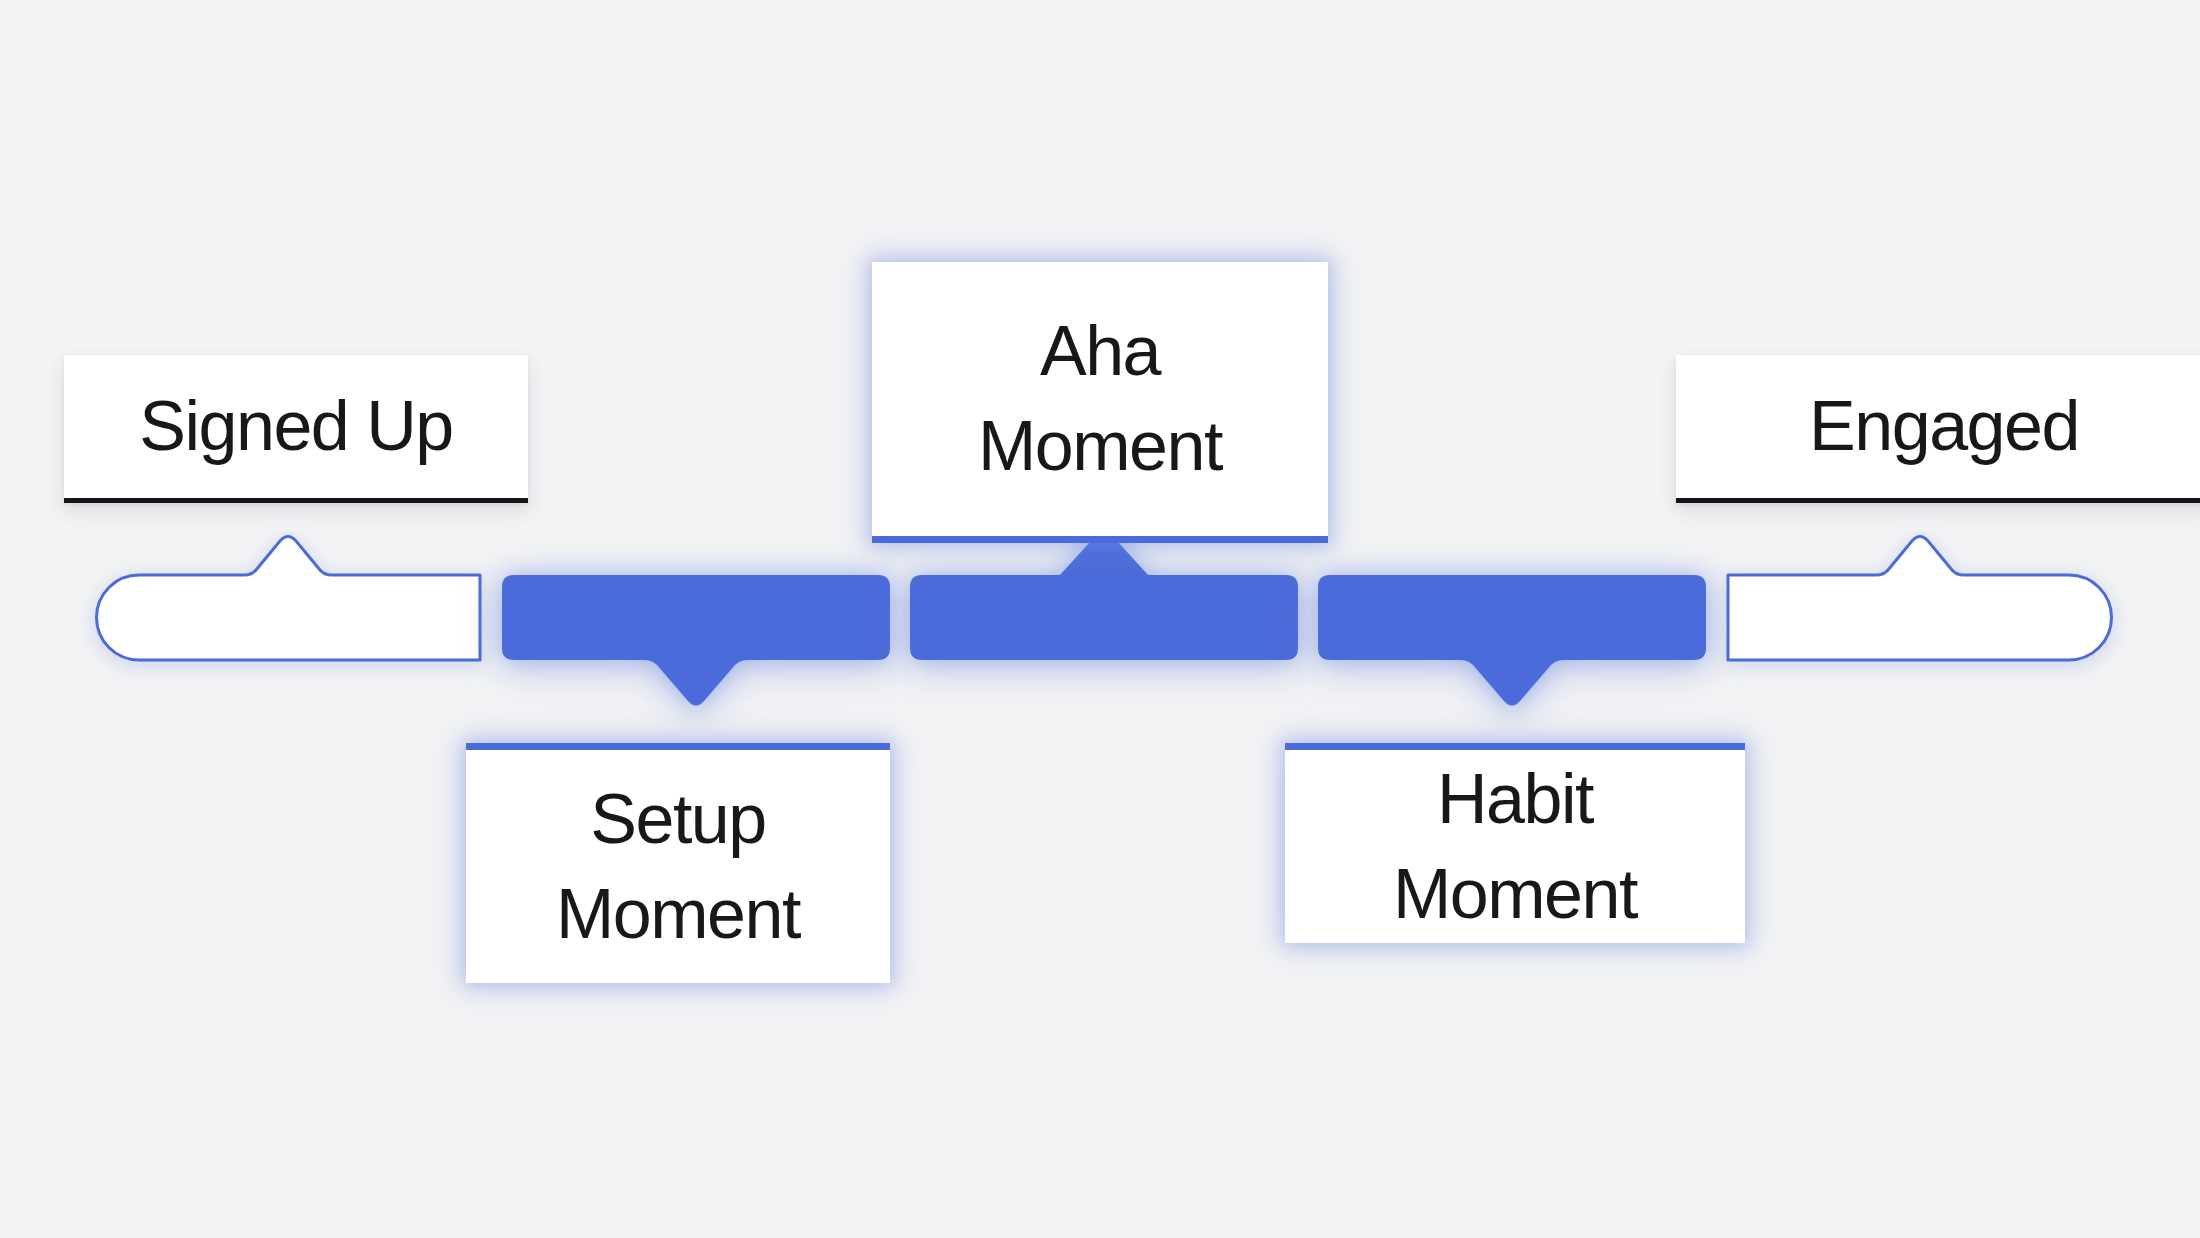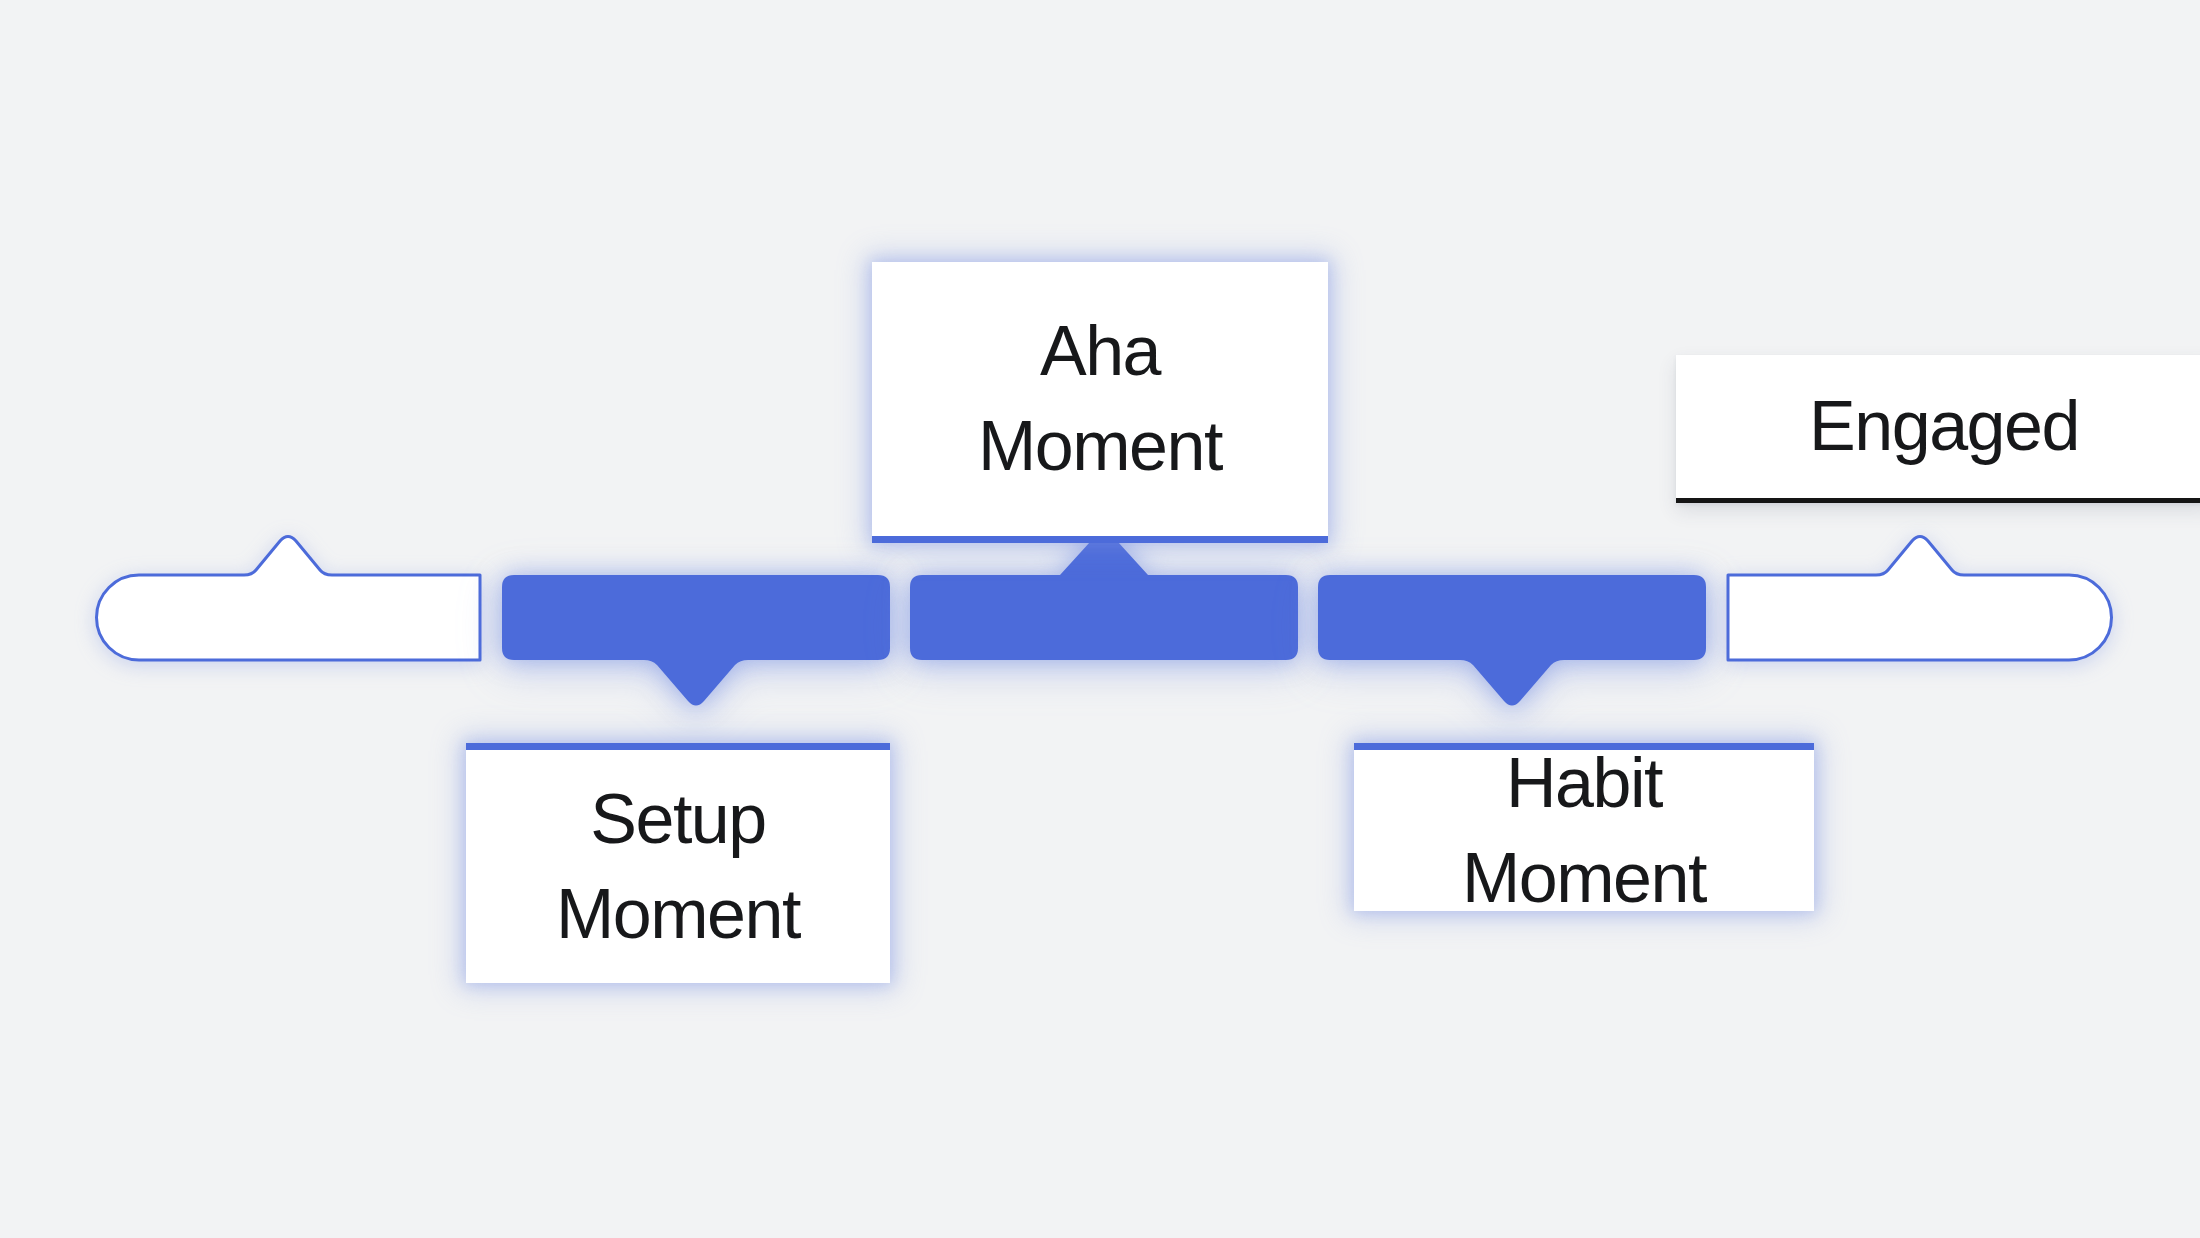--- a/index.html
+++ b/index.html
@@ -72,21 +72,21 @@
     box-shadow:0 0 28px 6px var(--glow-soft), 0 0 14px 2px var(--glow-soft);
   }
   .label-card.glow-top{
     border-top:7px solid var(--blue);
     box-shadow:0 0 28px 6px var(--glow-soft), 0 0 14px 2px var(--glow-soft);
   }
   #box-signed{ left:64px;  top:355px; width:464px; height:148px; }
   #box-aha{    left:872px; top:262px; width:456px; height:281px; }
   #box-engaged{left:1676px;top:355px; width:536px; height:148px; }
   #box-setup{  left:466px; top:743px; width:424px; height:240px; }
-  #box-habit{  left:1354px;top:743px; width:460px; height:168px;text-align:center; }
+  #box-habit{  left:1285px;top:743px; width:460px; height:200px;text-align:center; }
 </style>
 </head>
 <body>
 
 <div class="canvas">
 
   <svg id="seg-signed" class="seg white" viewBox="0 0 388 195" aria-label="Signed Up segment">
     <path d="M 386 135 L 45 135 A 42.5 42.5 0 0 1 45 50 L 150 50 Q 158 50 162 45 L 186 16 Q 194 7 202 16 L 226 45 Q 230 50 238 50 L 386 50 Z"></path>
   </svg>
 
@@ -99,20 +99,23 @@
   </svg>
 
   <svg id="seg-habit" class="seg blue" viewBox="0 0 388 195" aria-label="Habit Moment segment">
     <path d="M 12 50 L 376 50 Q 388 50 388 62 L 388 123 Q 388 135 376 135 L 246 135 Q 238 135 233 140 L 202 176 Q 194 185 186 176 L 155 140 Q 150 135 142 135 L 12 135 Q 0 135 0 123 L 0 62 Q 0 50 12 50 Z"></path>
   </svg>
 
   <svg id="seg-engaged" class="seg white" viewBox="0 0 388 195" aria-label="Engaged segment">
     <path d="M 2 50 L 150 50 Q 158 50 162 45 L 186 16 Q 194 7 202 16 L 226 45 Q 230 50 238 50 L 343 50 A 42.5 42.5 0 0 1 343 135 L 2 135 Z"></path>
   </svg>
 
+  <div id="box-signed" class="label-card top-black">
+    <span>Signed Up</span>
+  </div>
 
   <div id="box-aha" class="label-card glow-bottom">
     <span>Aha
 Moment</span>
   </div>
 
   <div id="box-engaged" class="label-card top-black">
     <span>Engaged</span>
   </div>
 

